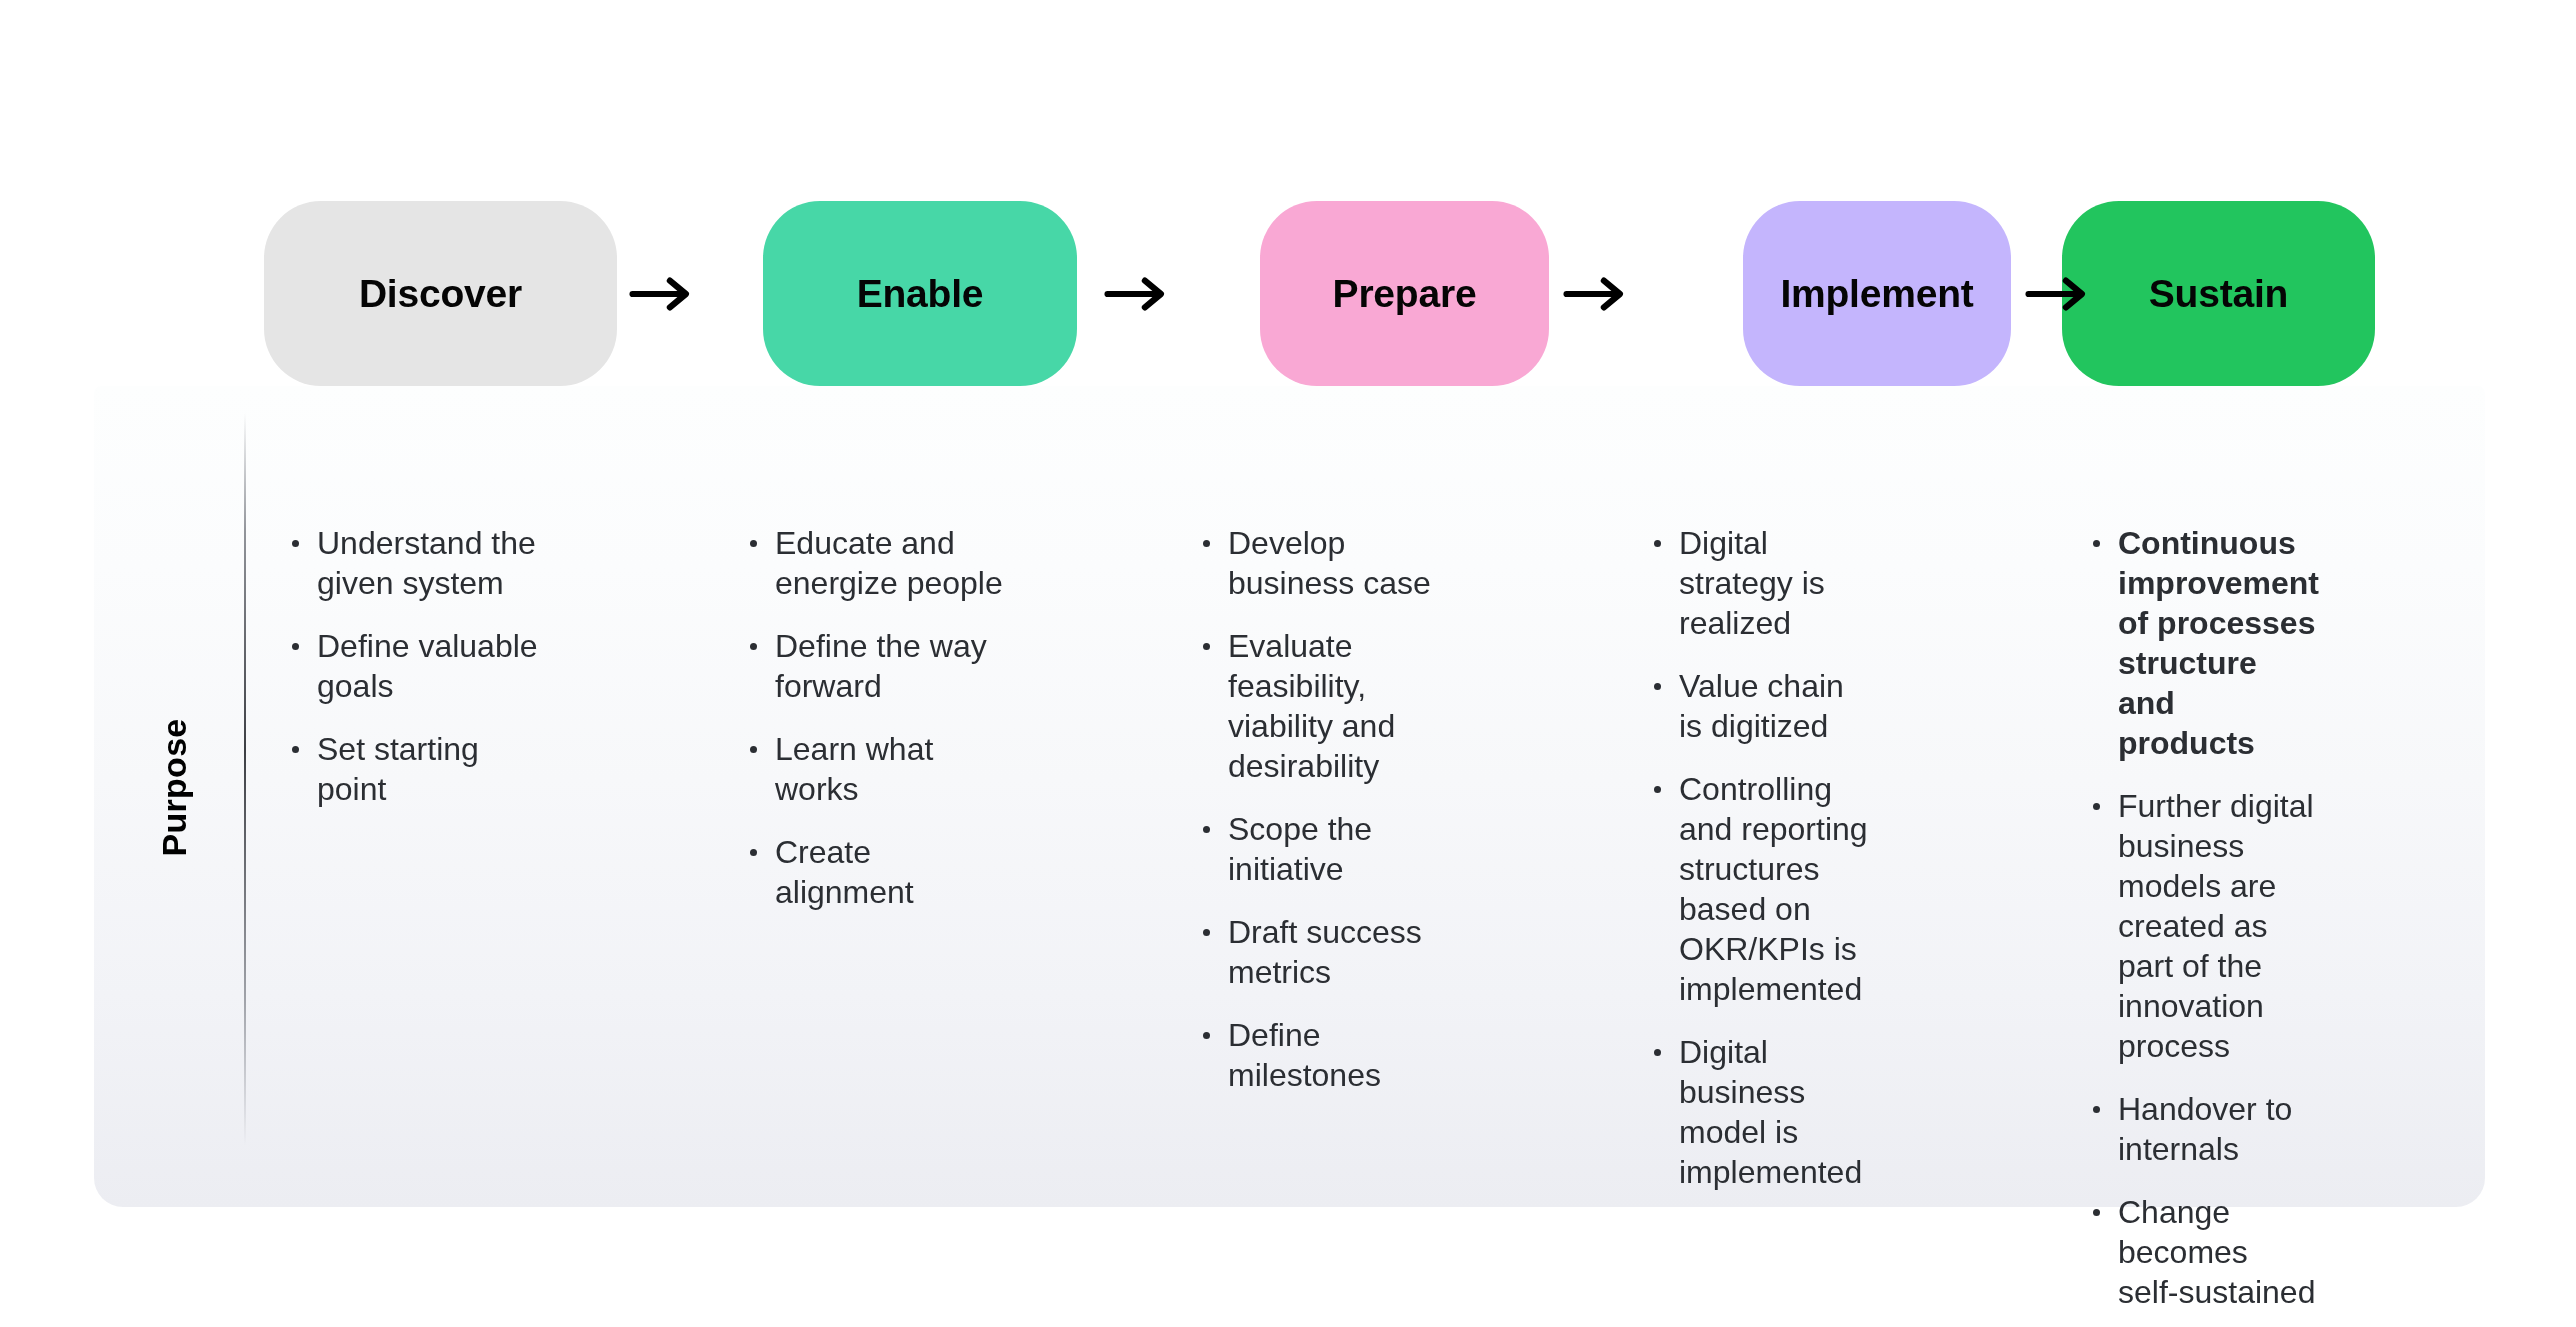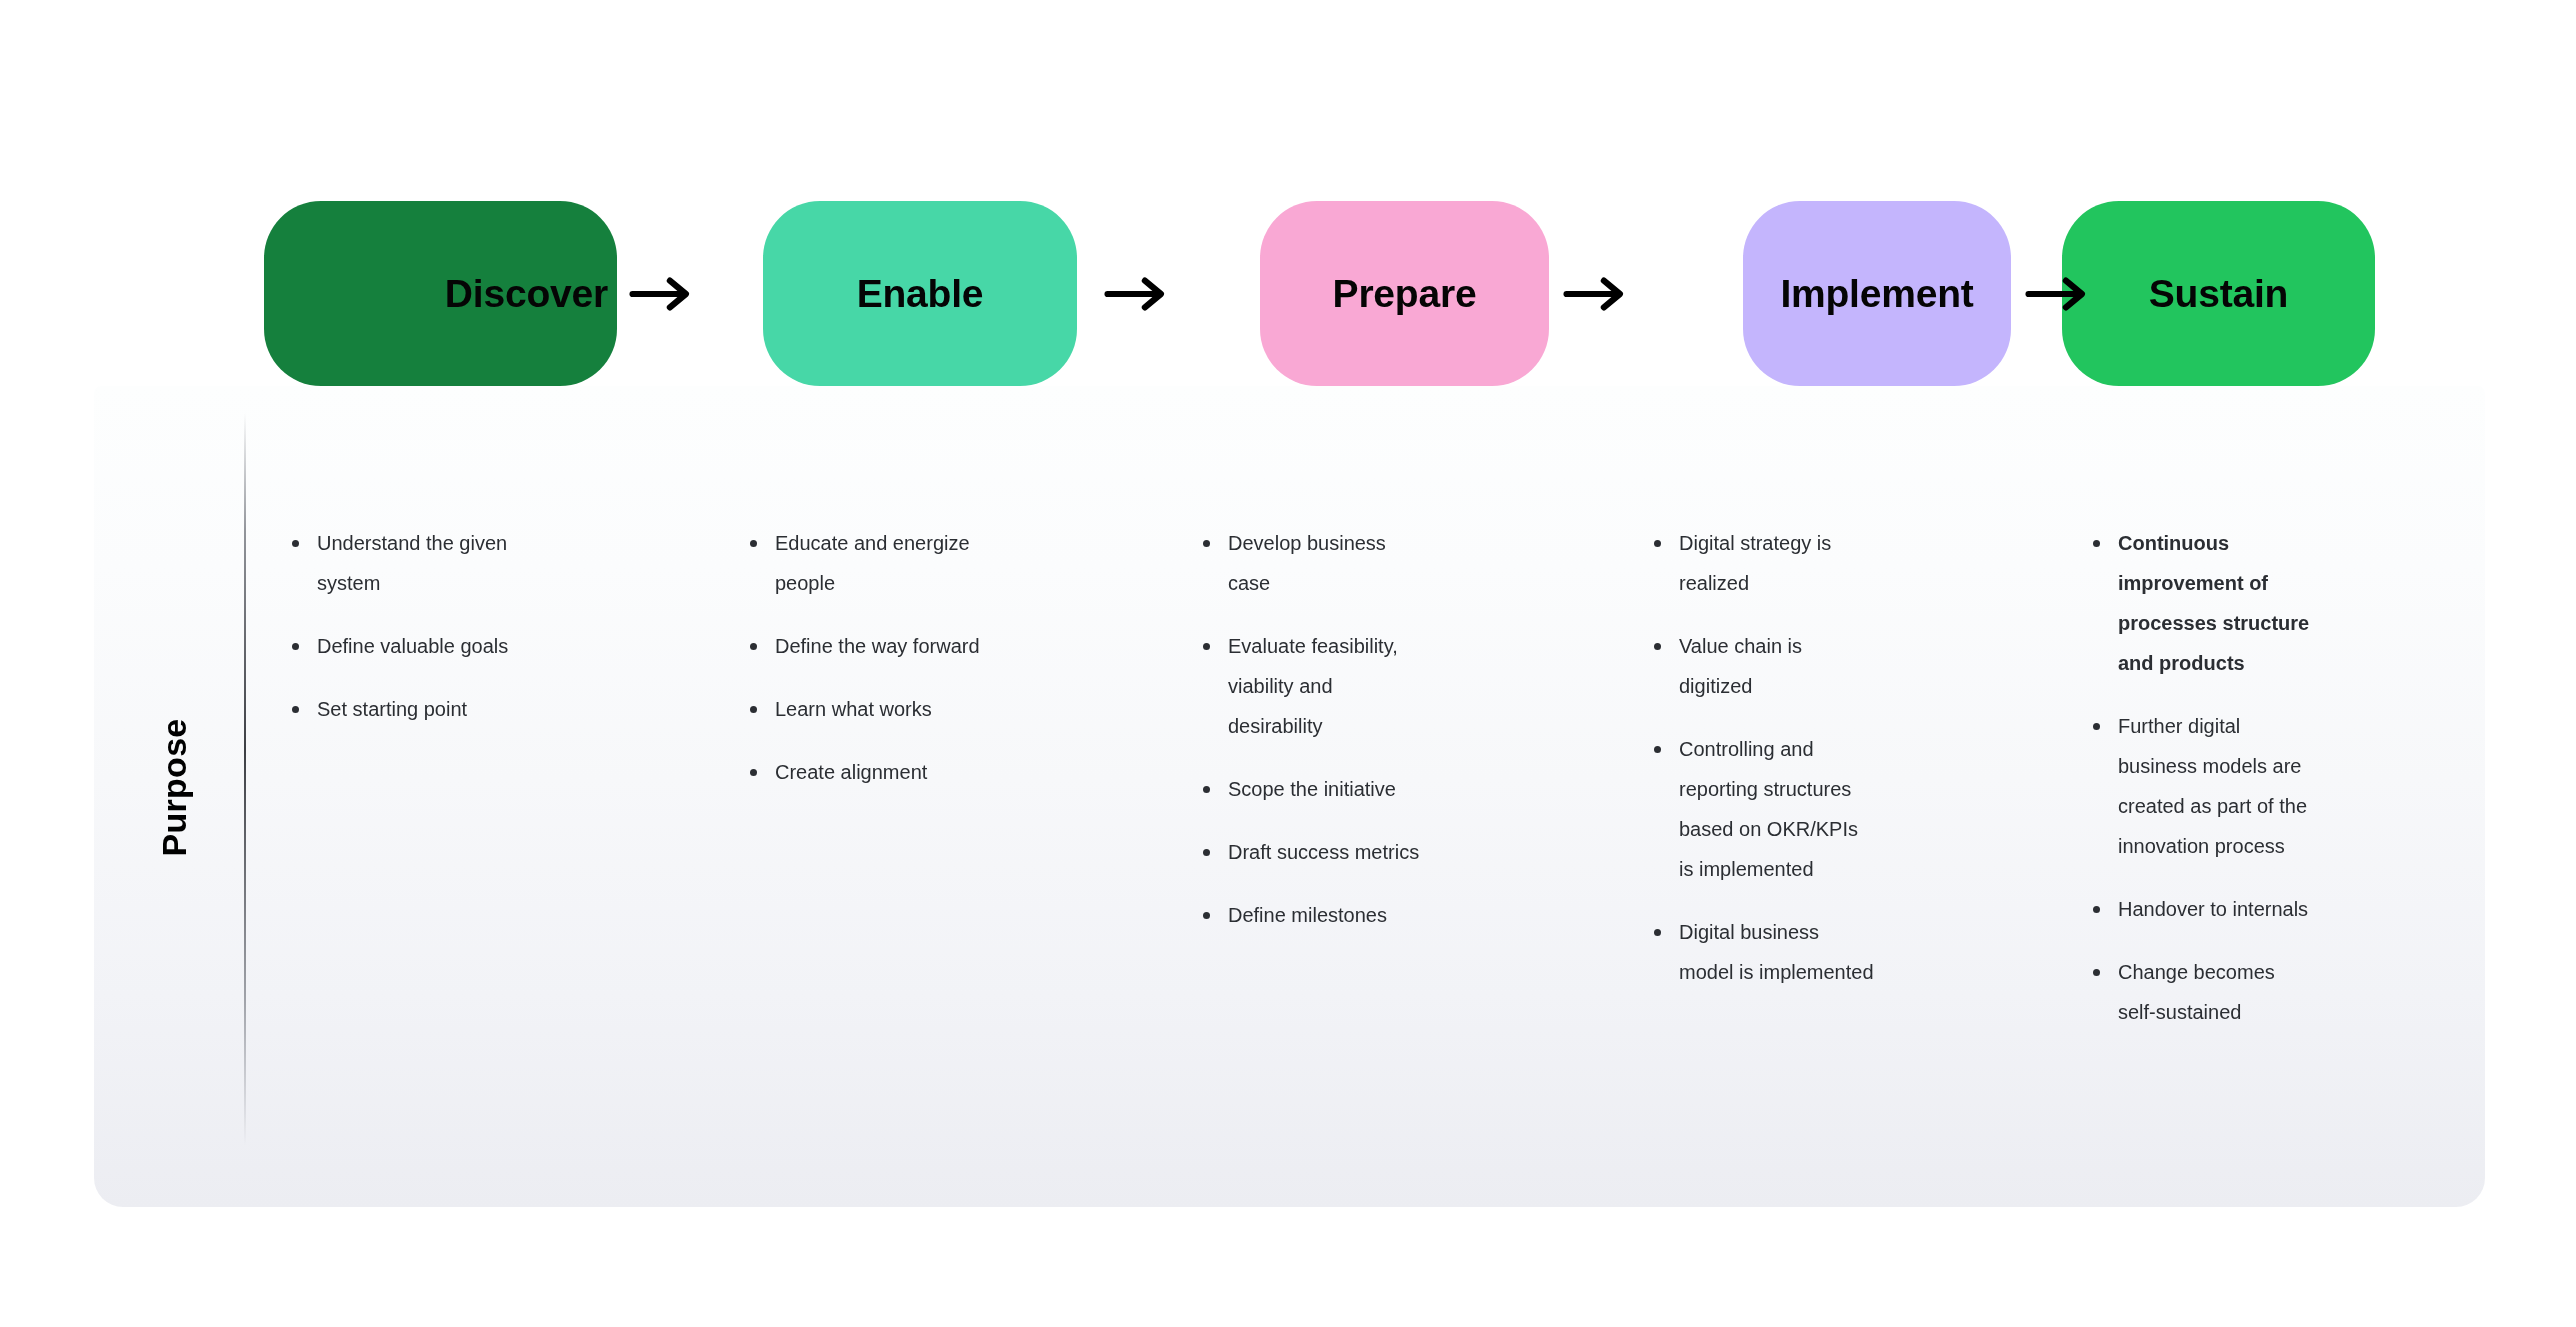--- a/index.html
+++ b/index.html
@@ -128,21 +128,21 @@
   }
   .bullet-list {
     list-style: none;
     margin: 0;
     padding: 0;
   }
   .bullet-item {
     position: relative;
     padding-left: 29px;
     margin-bottom: 23px;
-    font-size: 20px;
+    font-size: 32px;
     line-height: 40px;
     color: #2b2e33;
     font-family: "Liberation Sans", sans-serif;
     font-weight: 400;
   }
   .bullet-item:before {
     content: "";
     position: absolute;
     left: 3.6px;
     top: 17px;
@@ -166,21 +166,21 @@
 
   <div class="panel"></div>
   <div class="divider"></div>
 
   <div class="purpose-label">
     <span>Purpose</span>
   </div>
 
   <div class="pill-row">
       <div class="stage-cell" style="left: 0px; width: 353px;">
-        <div class="pill" style="width: 353px; background: #15803d; color: rgb(5, 5, 5); justify-content: flex-end;">
+        <div class="pill" style="width: 353px; background: #e5e5e5; color: rgb(5, 5, 5);">
           <span>Discover</span>
         </div>
       </div>
       <div class="stage-cell" style="left: 499px; width: 314px;">
         <div class="pill" style="width: 314px; background: rgb(71, 215, 167); color: rgb(5, 5, 5);">
           <span>Enable</span>
         </div>
       </div>
       <div class="stage-cell" style="left: 996px; width: 289px;">
         <div class="pill" style="width: 289px; background: #f9a8d4; color: rgb(5, 5, 5);">

